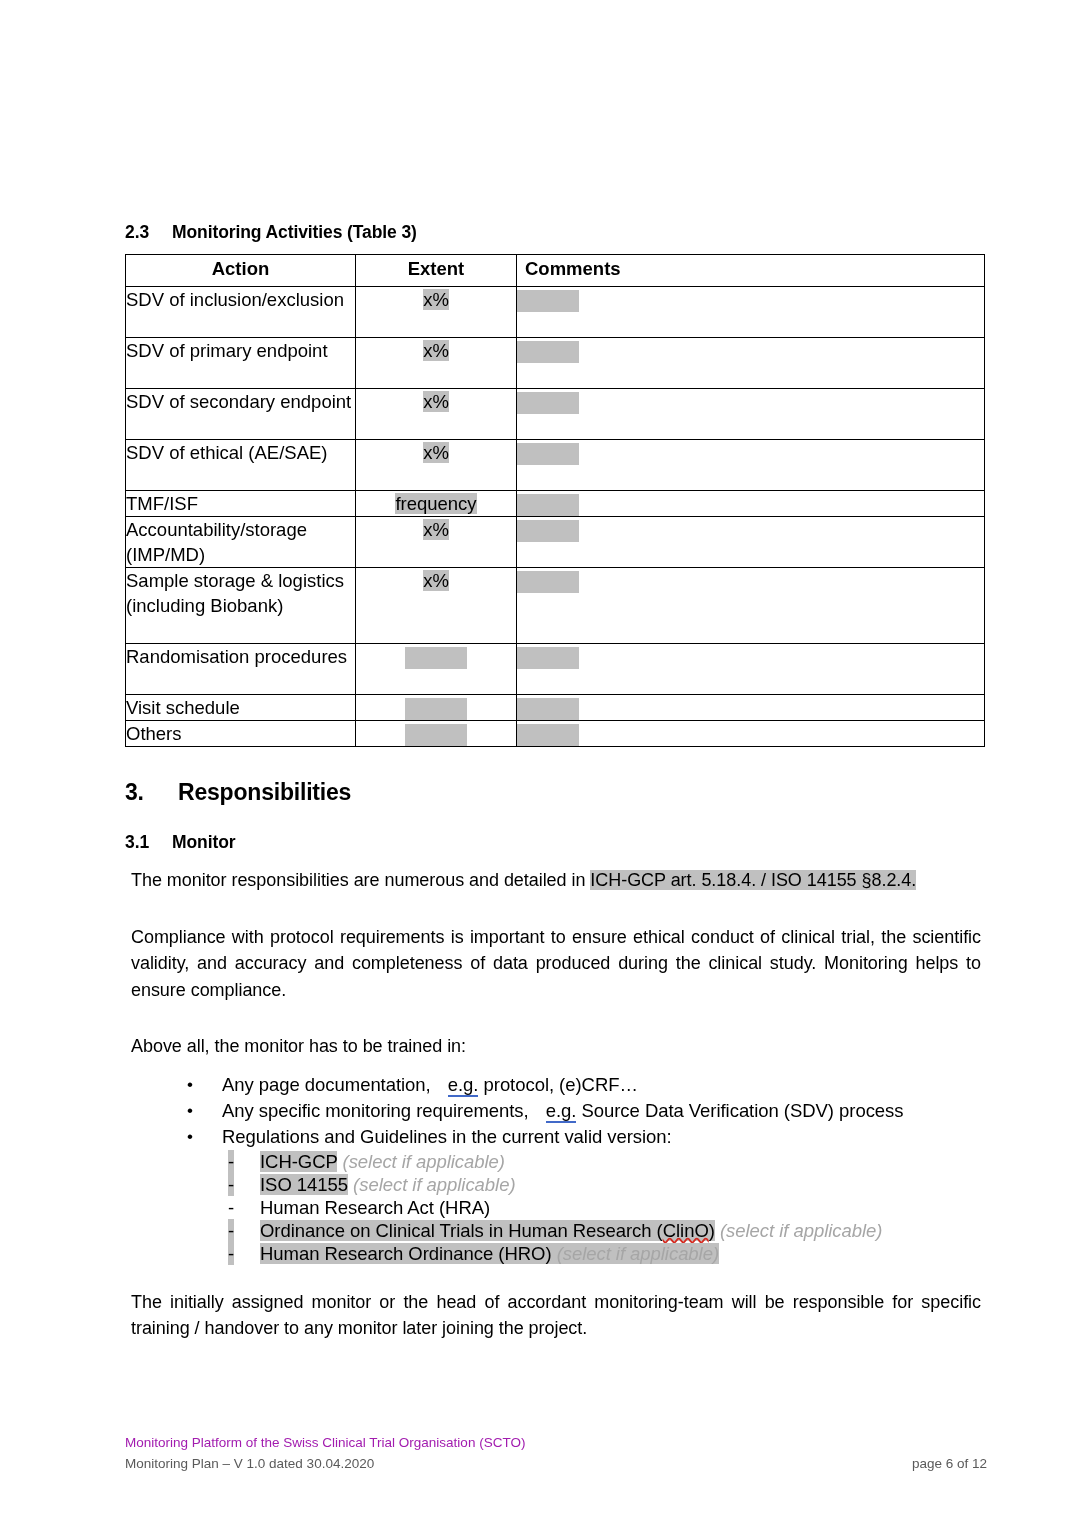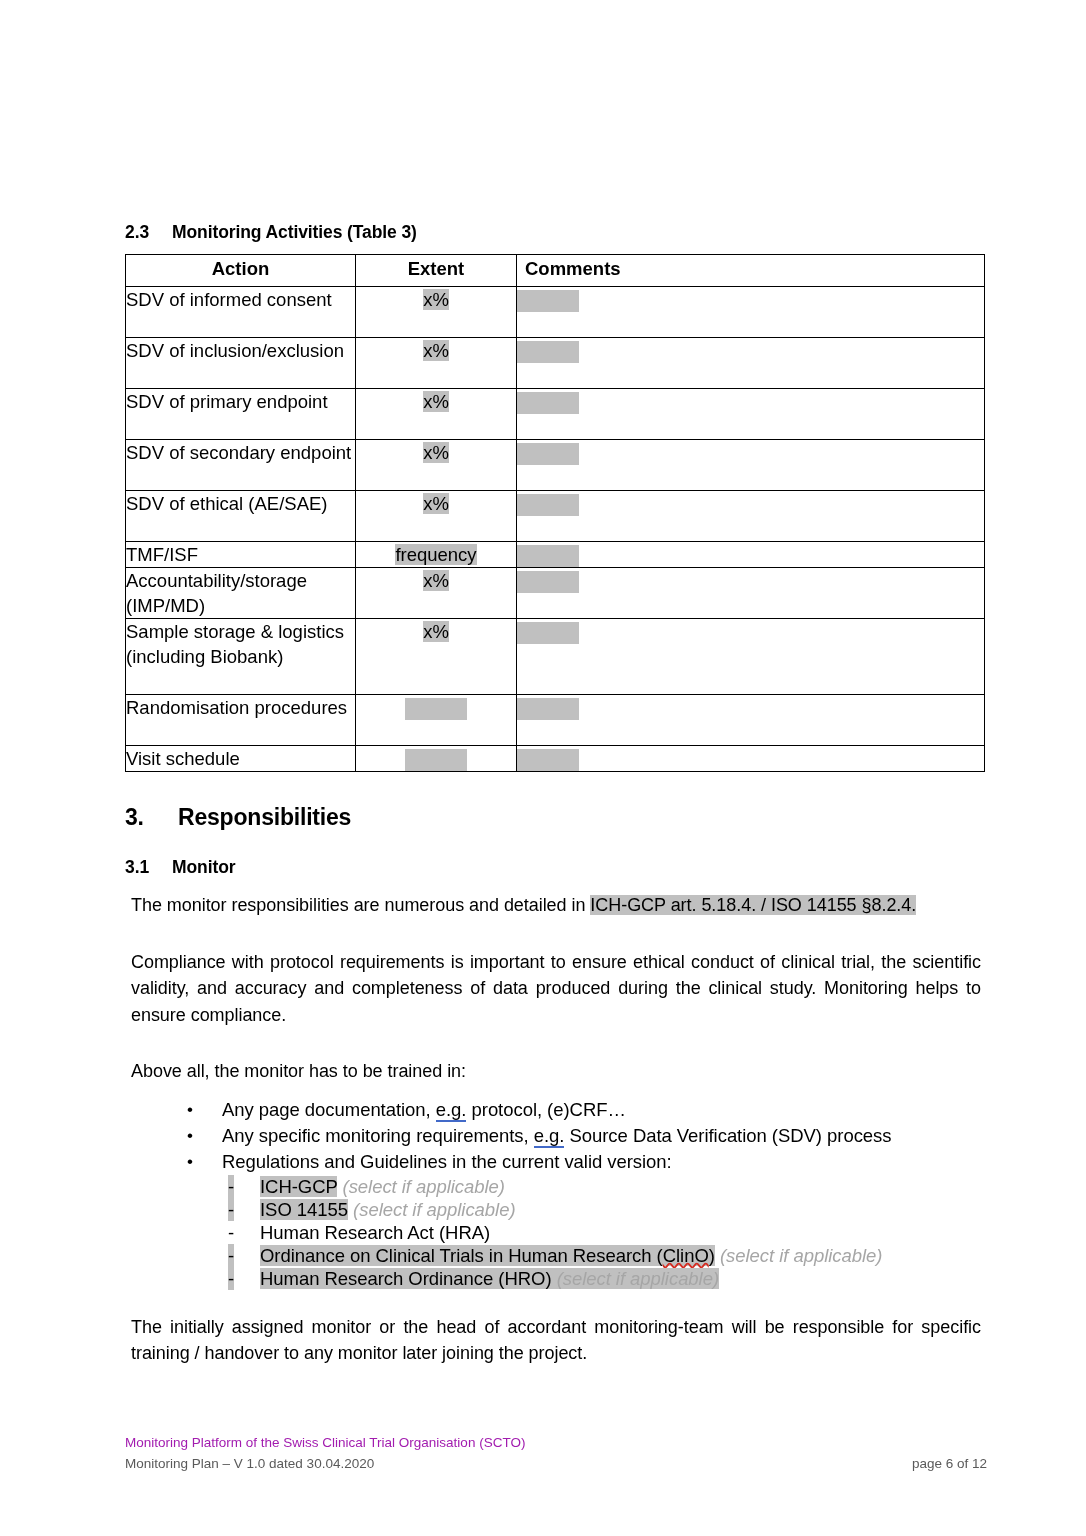--- a/index.html
+++ b/index.html
@@ -158,20 +158,21 @@
 
   .optional {
     color: #a6a6a6;
     font-style: italic;
   }
 
   
   .grammar {
     border-bottom: 2px double #4169c8;
     padding-bottom: 0px;
+    margin-left: 12px;
   }
   .spell {
     text-decoration: underline wavy #d42a20;
     text-decoration-skip-ink: none;
   }
 
   
   .footer {
     position: absolute;
     left: 125px;
@@ -205,25 +206,20 @@
     <table class="mon">
       <thead>
         <tr>
           <th class="c-action">Action</th>
           <th class="c-extent">Extent</th>
           <th class="c-comments">Comments</th>
         </tr>
       </thead>
       <tbody id="table-body">
           <tr class="r2">
-            <td class="action">SDV of informed consent</td>
-            <td class="extent"><span class="hl">x%</span></td>
-            <td class="comments"><span class="box"></span></td>
-          </tr>
-          <tr class="r2">
             <td class="action">SDV of inclusion/exclusion</td>
             <td class="extent"><span class="hl">x%</span></td>
             <td class="comments"><span class="box"></span></td>
           </tr>
           <tr class="r2">
             <td class="action">SDV of primary endpoint</td>
             <td class="extent"><span class="hl">x%</span></td>
             <td class="comments"><span class="box"></span></td>
           </tr>
           <tr class="r2">
@@ -251,20 +247,25 @@
             <td class="extent"><span class="hl">x%</span></td>
             <td class="comments"><span class="box"></span></td>
           </tr>
           <tr class="r2">
             <td class="action">Randomisation procedures</td>
             <td class="extent"><span class="box"></span></td>
             <td class="comments"><span class="box"></span></td>
           </tr>
           <tr class="r1">
             <td class="action">Visit schedule</td>
+            <td class="extent"><span class="box"></span></td>
+            <td class="comments"><span class="box"></span></td>
+          </tr>
+          <tr class="r1">
+            <td class="action">Others</td>
             <td class="extent"><span class="box"></span></td>
             <td class="comments"><span class="box"></span></td>
           </tr>
         </tbody>
     </table>
 
     <div class="sp-b"></div>
 
     <div class="h1">
       <span class="num">3.</span>

